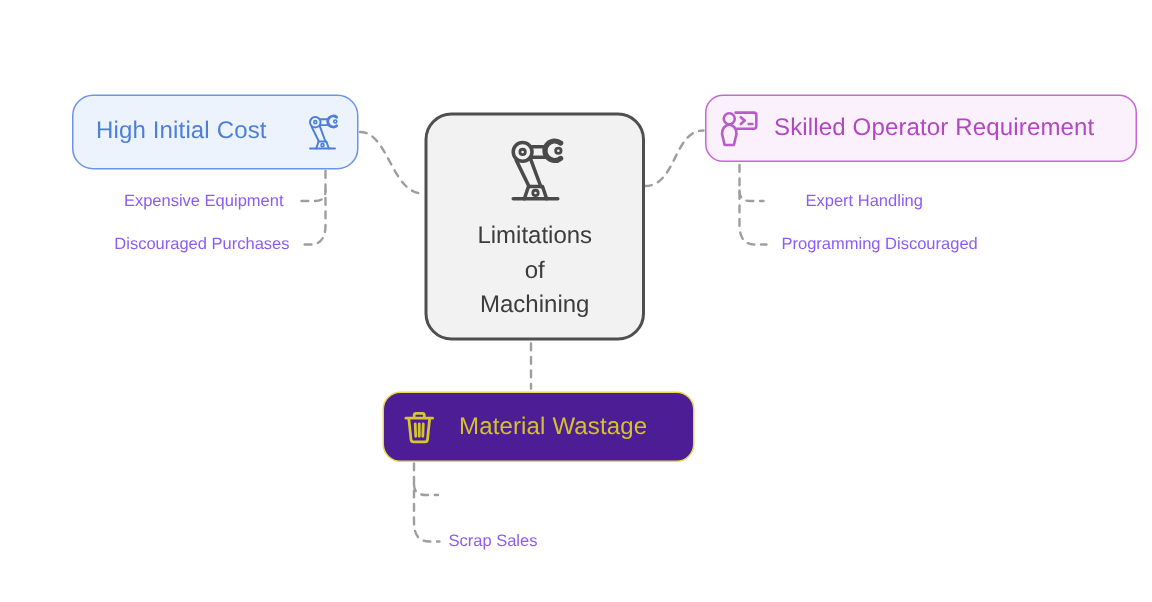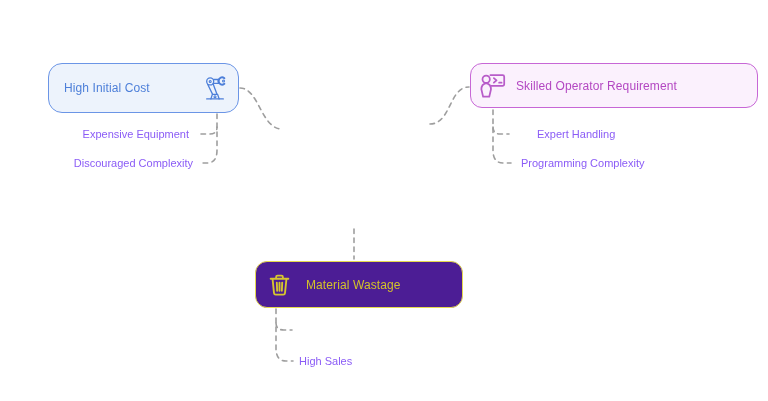--- a/index.html
+++ b/index.html
@@ -40,21 +40,21 @@
   .node-pink .icon{width:28px;height:30px;color:#b85cc9;}
 
   .node-yellow{
     left:255px;top:261px;width:208px;height:47px;
     background:#4c1d95;border:1.5px solid #e5d94f;border-radius:12px;
     padding:0 10px;gap:13px;
   }
   .node-yellow .title{color:#d3c229;}
   .node-yellow .icon{width:27px;height:27px;color:#d6c62e;}
 
-  .title{font-size:12px;font-weight:500;letter-spacing:.1px;white-space:nowrap;}
+  .title{font-size:16px;font-weight:500;letter-spacing:.1px;white-space:nowrap;}
   .icon{flex:0 0 auto;display:block;}
   .icon svg{width:100%;height:100%;display:block;}
 
   .child{
     position:absolute;font-size:11px;color:#8b5cf6;white-space:nowrap;line-height:19px;
   }
   .child.align-right{text-align:right;}
 </style>
 </head>
 <body>
@@ -101,46 +101,58 @@
     <path d="M 430 124 C 451 124 449 87 469 87"></path>
     <path d="M 354 229 L 354 259"></path>
     <path d="M 217 114 L 217 150 Q 217 163 207 163 L 199 163"></path>
     <path d="M 201 134 H 210 Q 217 134 217 127"></path>
     <path d="M 493 110 L 493 150 Q 493 163 503 163 L 511 163"></path>
     <path d="M 493 127 Q 493 134 500 134 H 509"></path>
     <path d="M 276 309 L 276 348 Q 276 361 286 361 L 293 361"></path>
     <path d="M 276 323 Q 276 330 284 330 H 292"></path>
   </svg>
 
+  <div class="node node-center">
+    <span class="icon">
+      <svg>
+          <use href="#sym-robot"></use>
+        </svg>
+    </span>
+    <div class="center-label">
+      <div>Limitations</div>
+      <div>of</div>
+      <div>Machining</div>
+    </div>
+  </div>
 
   <div class="node node-blue">
     <span class="title">High Initial Cost</span>
     <span class="icon">
       <svg>
           <use href="#sym-robot"></use>
         </svg>
     </span>
   </div>
   <div class="child align-right" style="right:579px;top:125px;">Expensive Equipment</div>
-  <div class="child align-right" style="right:575px;top:154px;">Discouraged Complexity</div>
+  <div class="child align-right" style="right:575px;top:154px;">Discouraged Purchases</div>
 
   <div class="node node-pink">
     <span class="icon">
       <svg>
           <use href="#sym-instructor"></use>
         </svg>
     </span>
     <span class="title">Skilled Operator Requirement</span>
   </div>
   <div class="child" style="left:537px;top:125px;">Expert Handling</div>
-  <div class="child" style="left:521px;top:154px;">Programming Complexity</div>
+  <div class="child" style="left:521px;top:154px;">Programming Discouraged</div>
 
   <div class="node node-yellow">
     <span class="icon">
       <svg>
           <use href="#sym-trash"></use>
         </svg>
     </span>
     <span class="title">Material Wastage</span>
   </div>
-  <div class="child" style="left:299px;top:352px;">High Sales</div>
+  <div class="child" style="left:299px;top:352px;">Scrap Sales</div>
 
 </div>
 
 </body></html>

